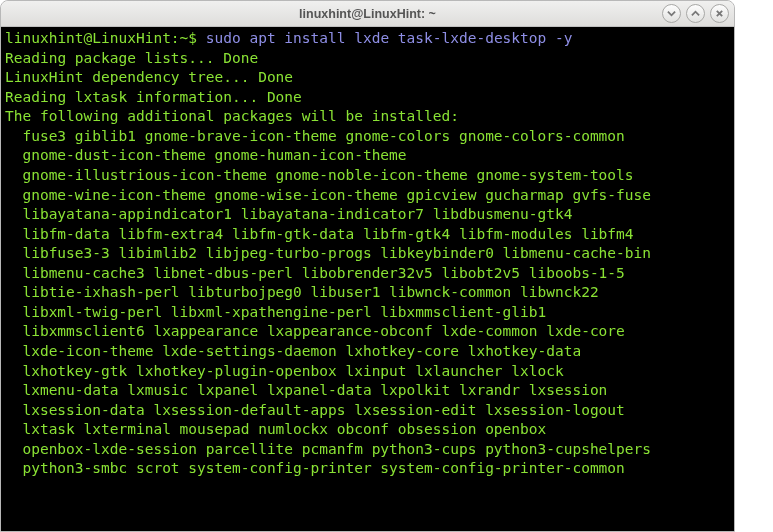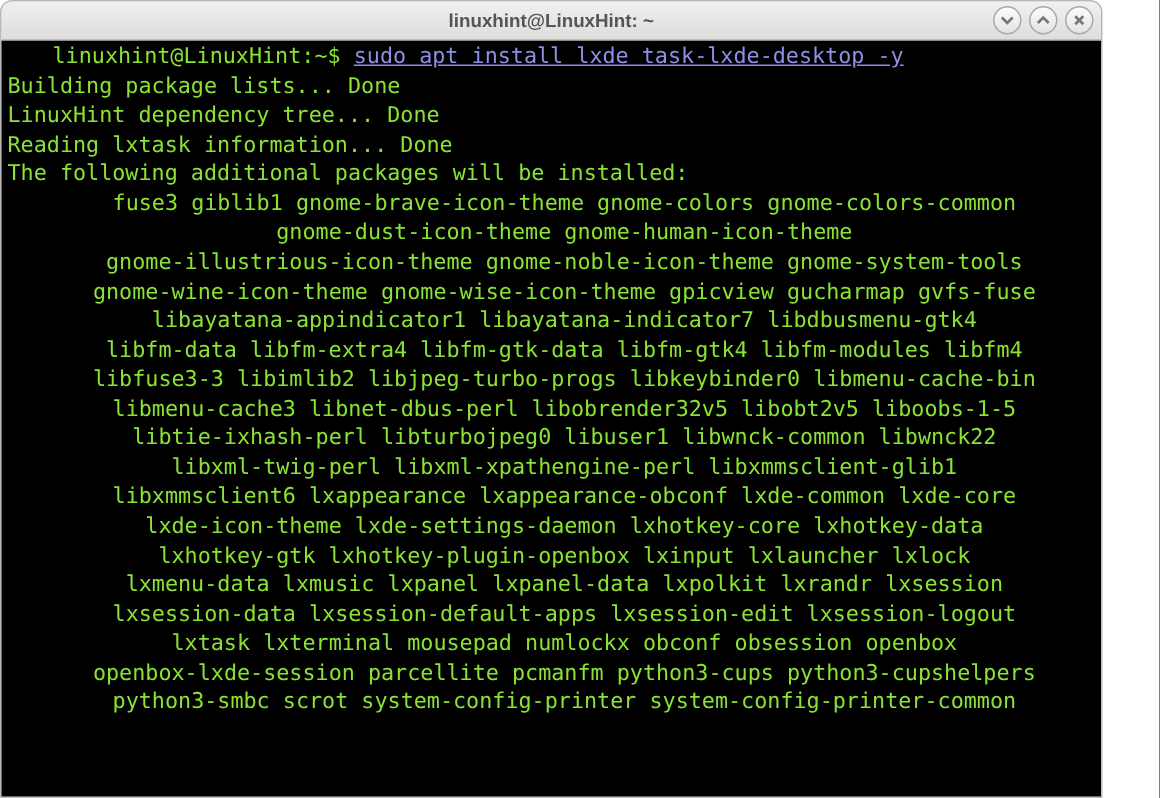--- a/index.html
+++ b/index.html
@@ -37,23 +37,23 @@
     flex: 1;
     background: #000;
     color: #8ae234;
     font-family: "DejaVu Sans Mono","Liberation Mono",monospace;
     font-size: 14.5px;
     line-height: 1.35;
     padding: 2px 4px 0 4px;
     white-space: pre-wrap;
     overflow: hidden;
   }
-  .prompt { color: #8ae234; margin-left: 30px; }
-  .cmd { color: #8e8ee5; text-decoration: underline; }
-  .indent { padding-left: 2ch; display: block; text-align: center; }
+  .prompt { color: #8ae234; }
+  .cmd { color: #8e8ee5; }
+  .indent { padding-left: 2ch; display: block; }
 </style>
 </head>
 <body>
 
 <div class="window">
   <div class="titlebar">
     <span>linuxhint@LinuxHint: ~</span>
     <div class="win-buttons">
       <div class="win-btn">
         <svg viewBox="0 0 10 10">
@@ -68,18 +68,18 @@
       <div class="win-btn">
         <svg viewBox="0 0 10 10">
             <line x1="2" y1="2" x2="8" y2="8"></line>
             <line x1="8" y1="2" x2="2" y2="8"></line>
           </svg>
       </div>
     </div>
   </div>
 
   <div class="terminal"><span class="prompt">linuxhint@LinuxHint:~$ </span><span class="cmd">sudo apt install lxde task-lxde-desktop -y</span>
-<span>Building package lists... Done</span>
+<span>Reading package lists... Done</span>
 <span>LinuxHint dependency tree... Done</span>
 <span>Reading lxtask information... Done</span>
 <span>The following additional packages will be installed:</span>
 <span class="indent">fuse3 giblib1 gnome-brave-icon-theme gnome-colors gnome-colors-common</span><span class="indent">gnome-dust-icon-theme gnome-human-icon-theme</span><span class="indent">gnome-illustrious-icon-theme gnome-noble-icon-theme gnome-system-tools</span><span class="indent">gnome-wine-icon-theme gnome-wise-icon-theme gpicview gucharmap gvfs-fuse</span><span class="indent">libayatana-appindicator1 libayatana-indicator7 libdbusmenu-gtk4</span><span class="indent">libfm-data libfm-extra4 libfm-gtk-data libfm-gtk4 libfm-modules libfm4</span><span class="indent">libfuse3-3 libimlib2 libjpeg-turbo-progs libkeybinder0 libmenu-cache-bin</span><span class="indent">libmenu-cache3 libnet-dbus-perl libobrender32v5 libobt2v5 liboobs-1-5</span><span class="indent">libtie-ixhash-perl libturbojpeg0 libuser1 libwnck-common libwnck22</span><span class="indent">libxml-twig-perl libxml-xpathengine-perl libxmmsclient-glib1</span><span class="indent">libxmmsclient6 lxappearance lxappearance-obconf lxde-common lxde-core</span><span class="indent">lxde-icon-theme lxde-settings-daemon lxhotkey-core lxhotkey-data</span><span class="indent">lxhotkey-gtk lxhotkey-plugin-openbox lxinput lxlauncher lxlock</span><span class="indent">lxmenu-data lxmusic lxpanel lxpanel-data lxpolkit lxrandr lxsession</span><span class="indent">lxsession-data lxsession-default-apps lxsession-edit lxsession-logout</span><span class="indent">lxtask lxterminal mousepad numlockx obconf obsession openbox</span><span class="indent">openbox-lxde-session parcellite pcmanfm python3-cups python3-cupshelpers</span><span class="indent">python3-smbc scrot system-config-printer system-config-printer-common</span></div>
 </div>
 
 </body></html>

